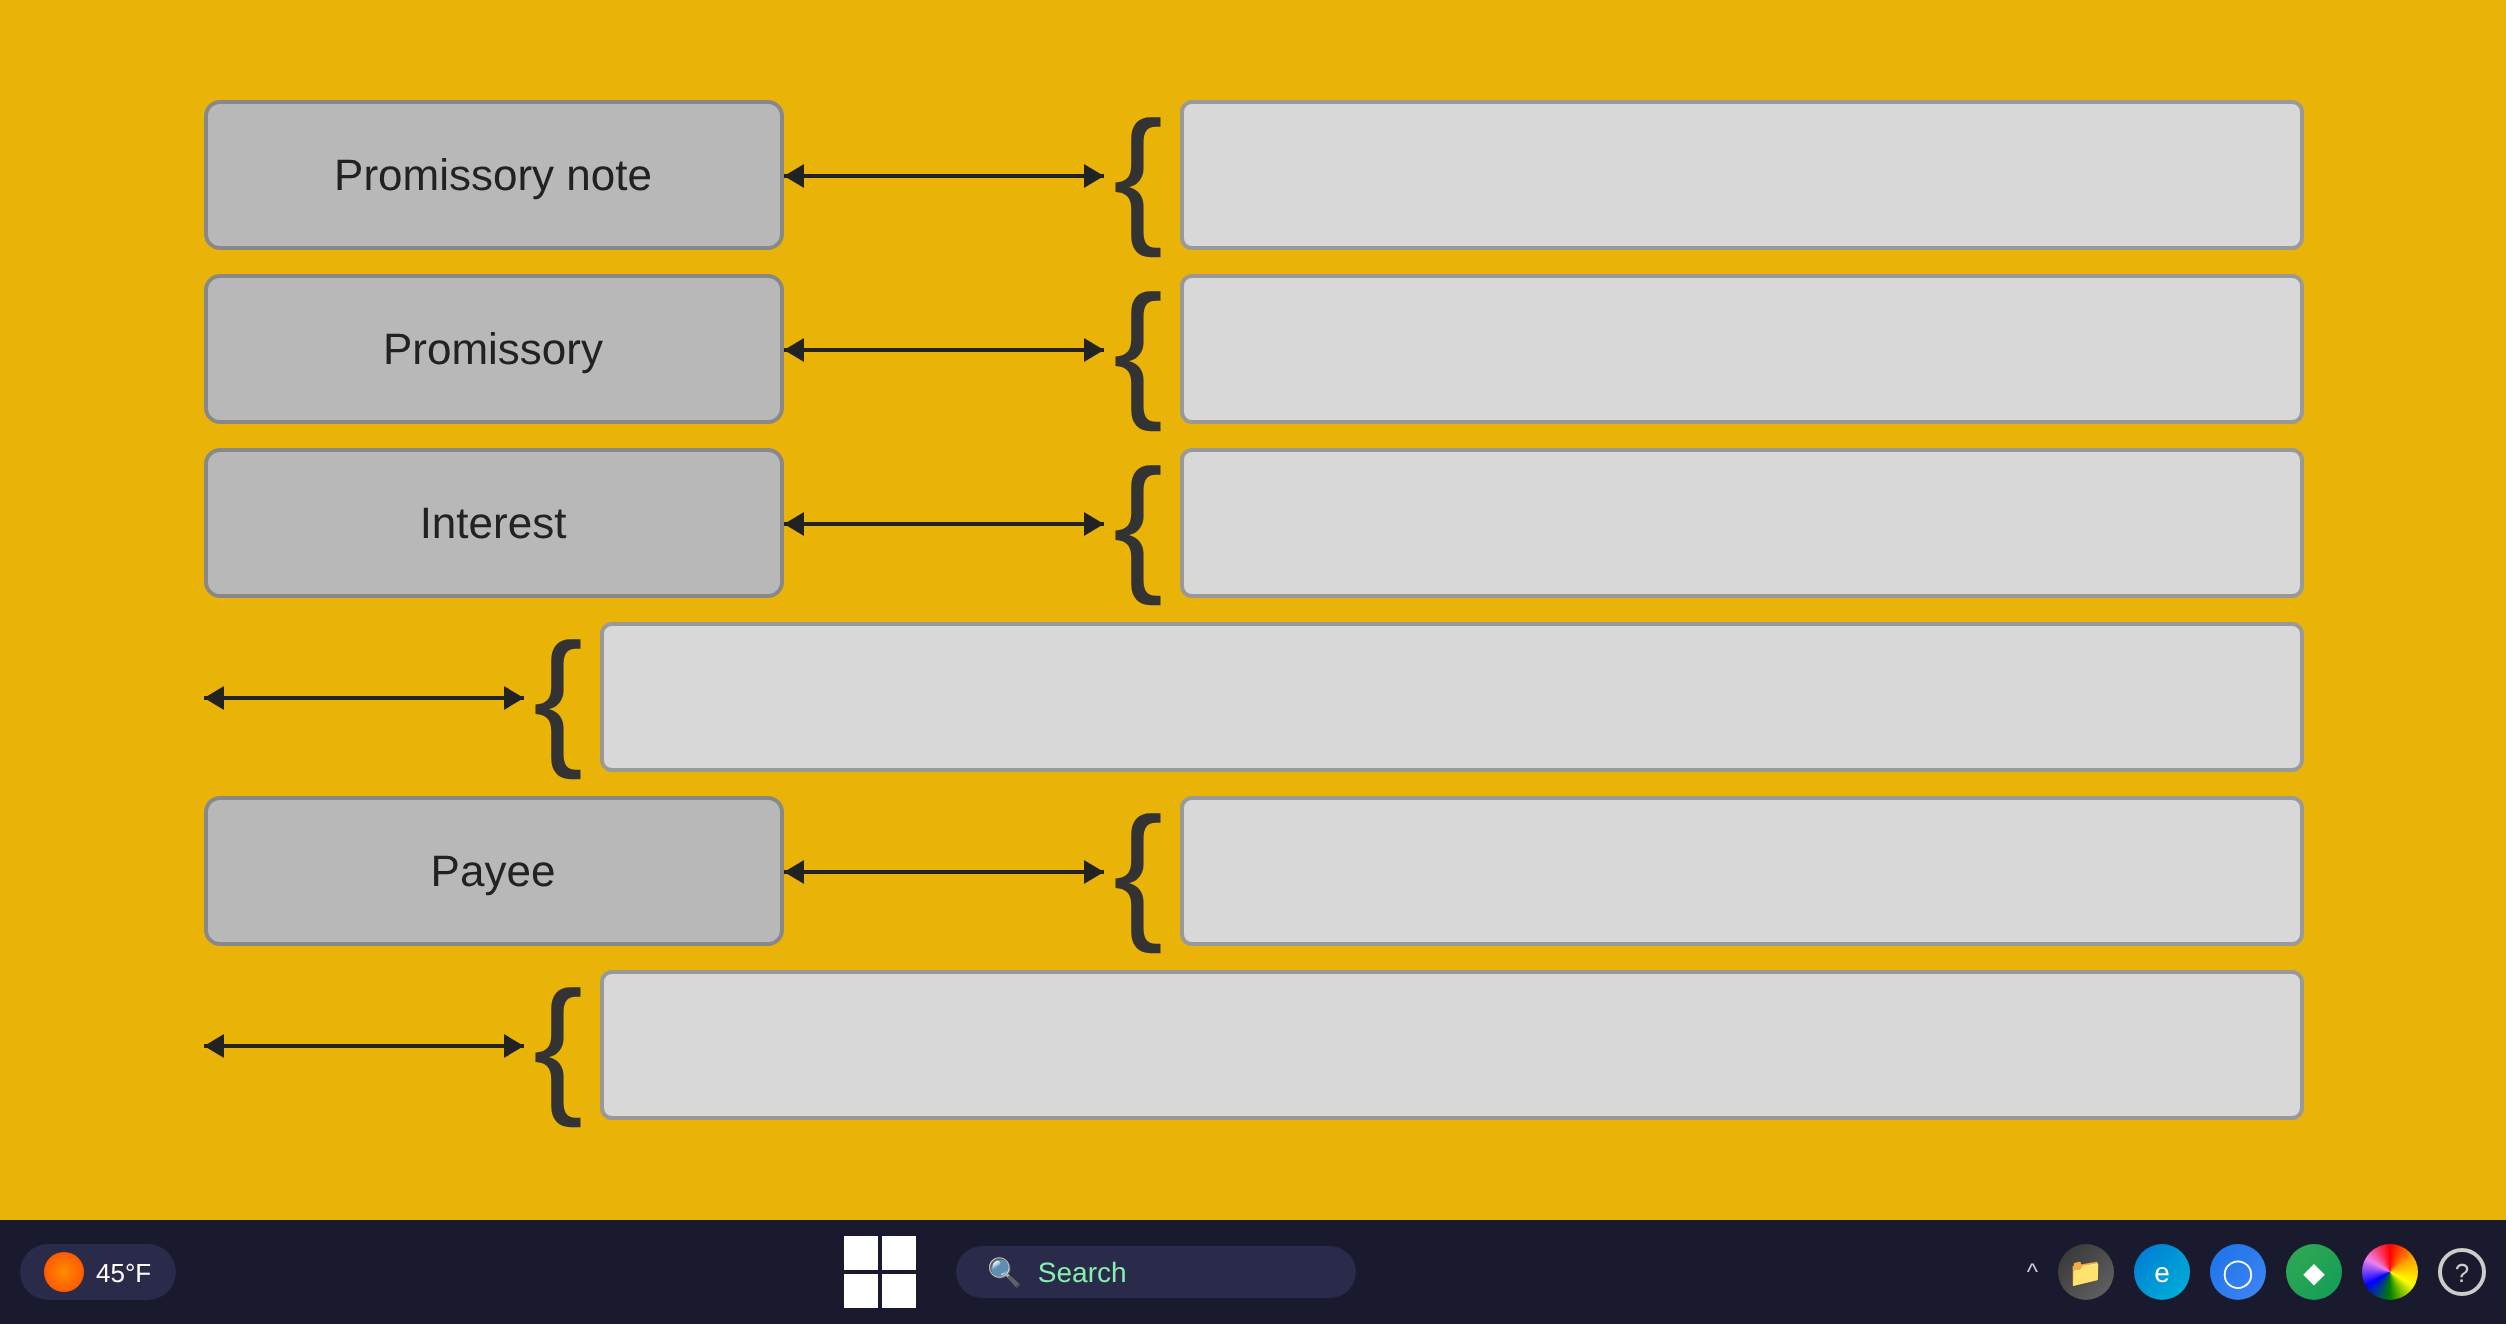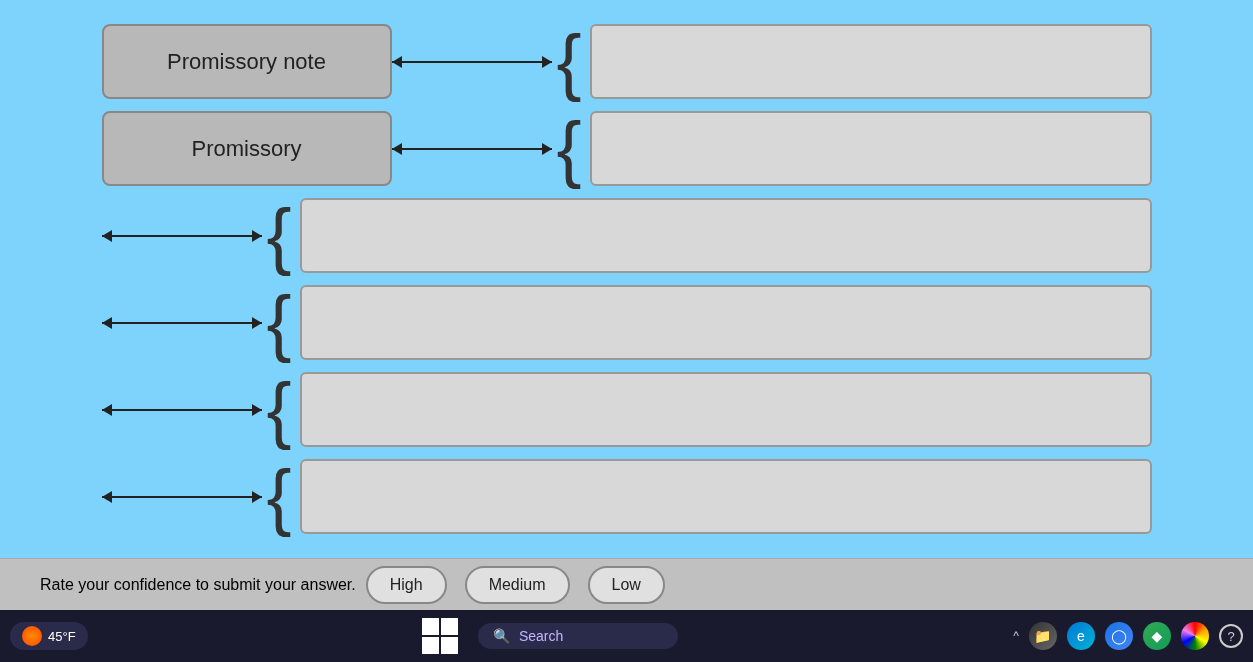--- a/index.html
+++ b/index.html
@@ -162,21 +162,21 @@
       gap: 8px;
       min-width: 200px;
     }
 
     .search-icon-tb {
       color: #aaa;
       font-size: 14px;
     }
 
     .search-text {
-      color: #c4b5fd;
+      color: #86efac;
       font-size: 14px;
     }
 
     .taskbar-right {
       display: flex;
       align-items: center;
       gap: 10px;
     }
 
     .sys-icon {
@@ -225,21 +225,21 @@
       justify-content: center;
       color: #ccc;
       font-size: 13px;
       cursor: pointer;
     }
 
     
     .content-area {
       width: 100%;
       height: 610px;
-      background-color: #7dd3fc;
+      background-color: #eab308;
       position: relative;
       display: flex;
       flex-direction: column;
     }
 
     .rows-container {
       flex: 1;
       display: flex;
       flex-direction: column;
       align-items: center;
@@ -289,59 +289,59 @@
         <span>Promissory</span>
       </div>
       <div class="arrow-connector">
         <div class="arrow-line"></div>
       </div>
       <div class="brace">{</div>
       <div class="input-box"></div>
     </div>
 
     <div class="row">
-      <div class="arrow-connector">
-        <div class="arrow-line"></div>
-      </div>
-      <div class="brace">{</div>
-      <div class="input-box"></div>
-    </div>
-
-    <div class="row">
-      <div class="arrow-connector">
-        <div class="arrow-line"></div>
-      </div>
-      <div class="brace">{</div>
-      <div class="input-box"></div>
-    </div>
-
-    <div class="row">
+      <div class="label-box">
+        <span>Interest</span>
+      </div>
+      <div class="arrow-connector">
+        <div class="arrow-line"></div>
+      </div>
+      <div class="brace">{</div>
+      <div class="input-box"></div>
+    </div>
+
+    <div class="row">
+      <div class="arrow-connector">
+        <div class="arrow-line"></div>
+      </div>
+      <div class="brace">{</div>
+      <div class="input-box"></div>
+    </div>
+
+    <div class="row">
+      <div class="label-box">
+        <span>Payee</span>
+      </div>
       <div class="arrow-connector">
         <div class="arrow-line"></div>
       </div>
       <div class="brace">{</div>
       <div class="input-box"></div>
     </div>
 
     <div class="row">
       <div class="arrow-connector">
         <div class="arrow-line"></div>
       </div>
       <div class="brace">{</div>
       <div class="input-box"></div>
     </div>
 
   </div>
 
-  <div class="bottom-confidence">
-    <span>Rate your confidence to submit your answer.</span>
-    <button class="confidence-btn">High</button>
-    <button class="confidence-btn">Medium</button>
-    <button class="confidence-btn">Low</button>
-  </div>
 </div>
 
 <div class="taskbar">
   <div class="taskbar-left">
     <div class="taskbar-weather">
       <div class="weather-icon"></div>
       <span>45°F</span>
     </div>
   </div>
 

